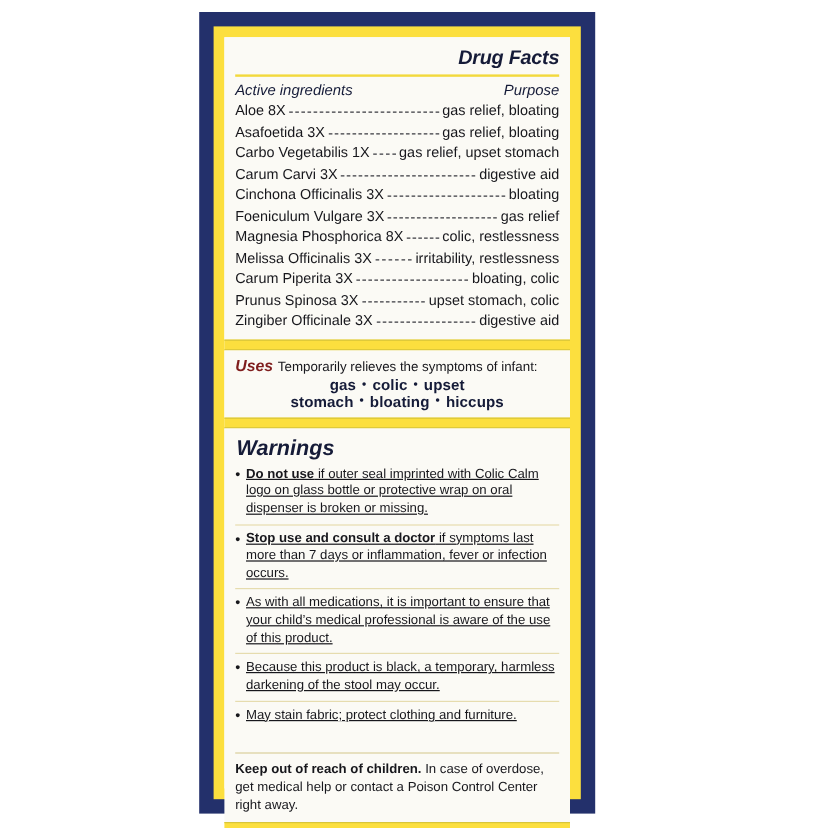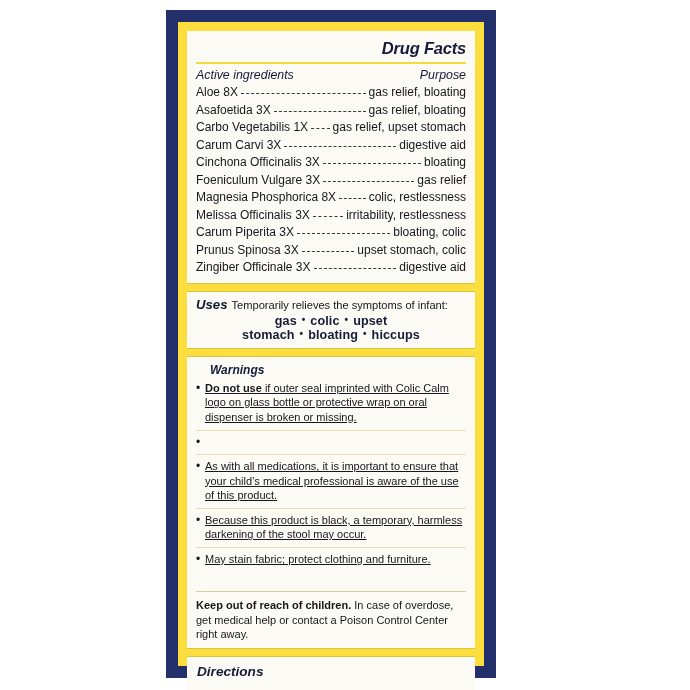--- a/index.html
+++ b/index.html
@@ -42,26 +42,26 @@
   .ing-row{display:flex;align-items:baseline;font-size:12px;color:#17171c;line-height:1.46;white-space:nowrap;}
   .ing-name{flex:none;}
   .ing-lead{
     flex:1 1 auto;overflow:hidden;margin:0 3px;position:relative;top:-2px;
     border-bottom:1.4px dashed #3a3a40;height:6px;min-width:12px;
   }
   .ing-purp{flex:none;}
 
   
   .uses-line1{font-size:11.1px;color:#17171c;}
-  .uses-line1 b{font-size:13.2px;font-style:italic;font-weight:bold;color:#0f172a;margin-right:4px;}
+  .uses-line1 b{font-size:13.2px;font-style:italic;font-weight:bold;color:#7f1d1d;margin-right:4px;}
   .uses-line2{font-size:12.6px;font-weight:bold;color:#151b38;text-align:center;margin-top:2px;letter-spacing:0.1px;}
   .uses-line2 .dot{color:#151b38;margin:0 5px;font-size:10px;position:relative;top:-2px;}
 
   
-  .w-title{font-size:12px;font-weight:bold;font-style:italic;color:#151b38;margin:1px 0 3px 14px;}
+  .w-title{font-size:18px;font-weight:bold;font-style:italic;color:#151b38;margin:1px 0 3px 1px;}
   .w-item{display:flex;font-size:11px;color:#17171c;line-height:1.33;padding:4px 0 5px 0;border-top:1px solid #e6dcae;}
   .w-item:first-of-type{border-top:none;padding-top:1px;}
   .w-bullet{flex:none;width:9px;font-size:12px;line-height:1.2;color:#17171c;}
   .w-text{flex:1;text-decoration:underline;}
   .w-text b{font-weight:bold;}
   .keepout{font-size:11px;color:#17171c;line-height:1.35;border-top:1.6px solid #d9cf9c;padding-top:6px;margin-top:19px;}
   .keepout b{font-weight:bold;}
 
   
   .d-title{font-size:13.6px;font-weight:bold;font-style:italic;color:#151b38;margin:2px 0 6px 1px;}
@@ -153,20 +153,21 @@
 
         <div class="sect">
           <div class="w-title">Warnings</div>
           <div id="warn-list">
               <div class="w-item">
                 <span class="w-bullet">•</span>
                 <div class="w-text"><b>Do not use</b> if outer seal imprinted with Colic Calm logo on glass bottle or protective wrap on oral dispenser is broken or missing.</div>
               </div>
               <div class="w-item">
                 <span class="w-bullet">•</span>
+                <div class="w-text"><b>Stop use and consult a doctor</b> if symptoms last more than 7 days or inflammation, fever or infection occurs.</div>
               </div>
               <div class="w-item">
                 <span class="w-bullet">•</span>
                 <div class="w-text">As with all medications, it is important to ensure that your child’s medical professional is aware of the use of this product.</div>
               </div>
               <div class="w-item">
                 <span class="w-bullet">•</span>
                 <div class="w-text">Because this product is black, a temporary, harmless darkening of the stool may occur.</div>
               </div>
               <div class="w-item">

